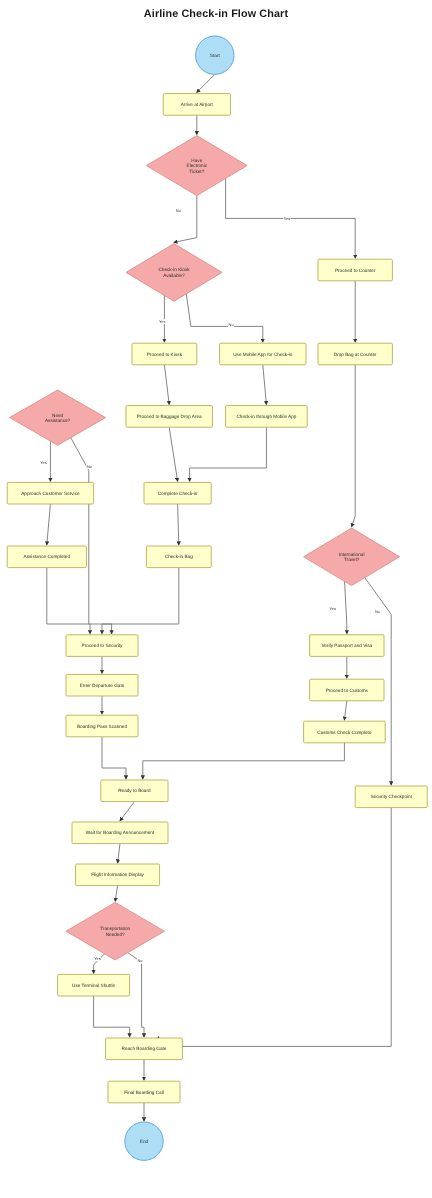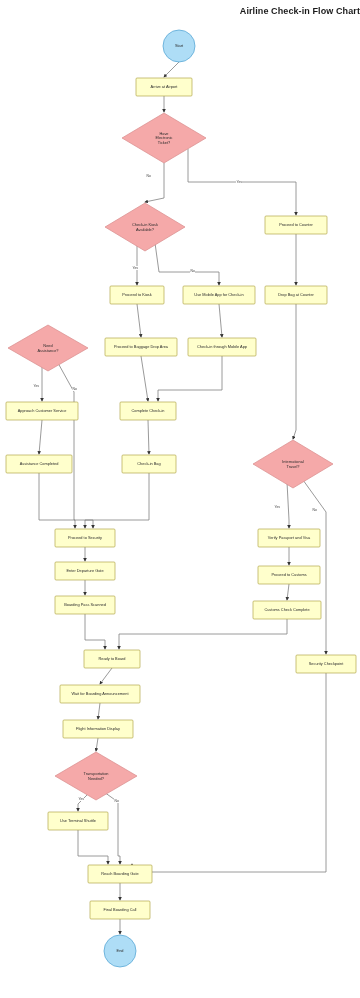--- a/index.html
+++ b/index.html
@@ -12,21 +12,21 @@
     height: 998px;
     font-family: "Liberation Sans", sans-serif;
     overflow: hidden;
     position: relative;
   }
   #chart-title {
     position: absolute;
     top: 6px;
     left: 0;
     width: 360px;
-    text-align: right;
+    text-align: center;
     font-size: 9px;
     font-weight: bold;
     color: #1a1a1a;
     letter-spacing: 0.1px;
   }
   #flow-canvas {
     position: absolute;
     top: 0;
     left: 0;
     width: 360px;

